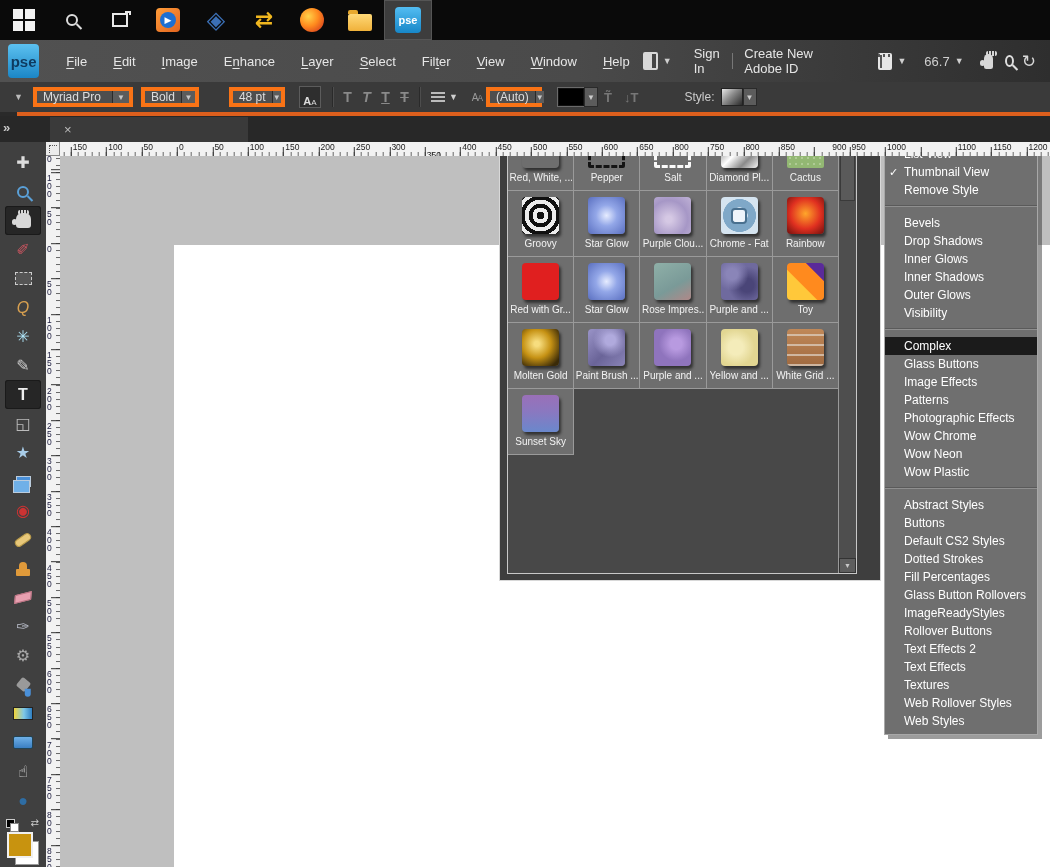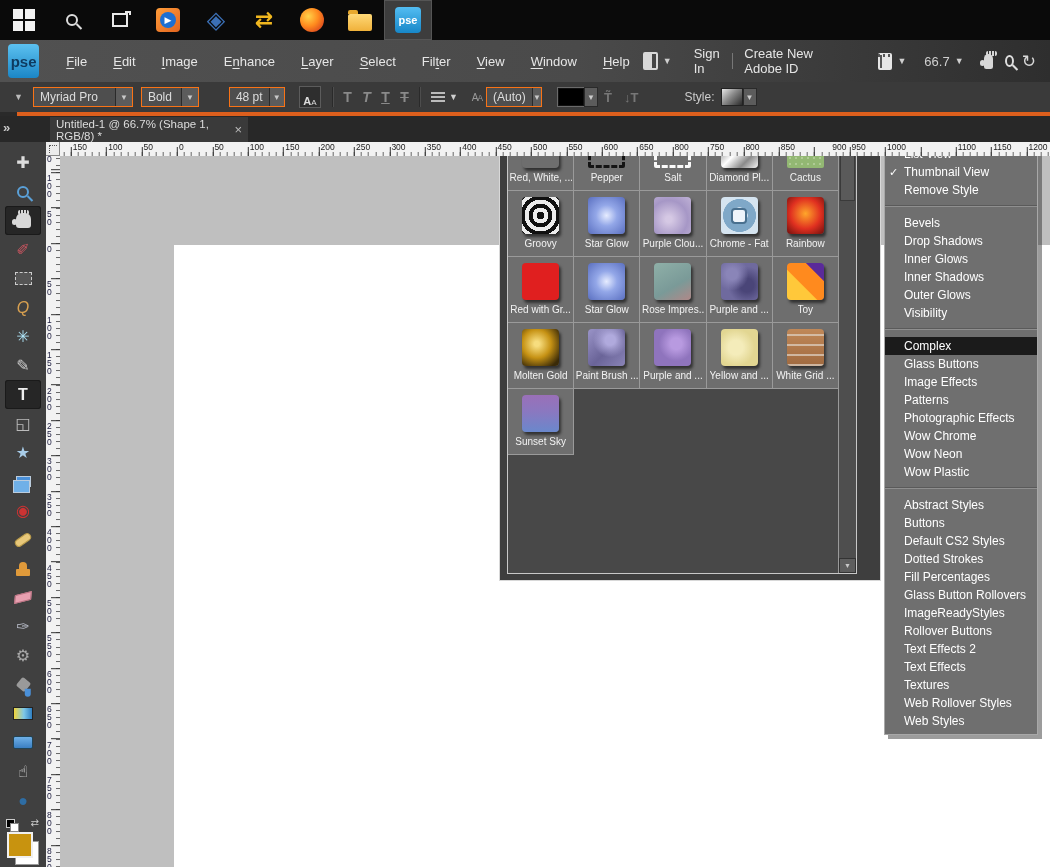--- a/index.html
+++ b/index.html
@@ -41,21 +41,21 @@
   .film-ic:after { content:""; position:absolute; top:1px; left:0; right:0; height:3px; background:repeating-linear-gradient(90deg,#555 0 2px,transparent 2px 5px); }
   .zoom-val { color:#cfcfcf; margin-left:10px; }
   .hand { position:relative; width:15px; height:15px; background:#d8d8d8; border-radius:6px 6px 3px 3px; margin:0 12px; }
   .hand:before { content:""; position:absolute; top:-3px; left:2px; width:11px; height:5px; background:repeating-linear-gradient(90deg,#d8d8d8 0 2px,#4a4a4a00 2px 3px); border-radius:2px; }
   .hand:after { content:""; position:absolute; left:-4px; top:6px; width:5px; height:6px; background:#d8d8d8; border-radius:3px; }
   .rot-ic { color:#d8d8d8; font-size:17px; margin:0 14px 0 8px; }
 
   
   #optionsbar { left:0; top:82px; width:1050px; height:30px; background:#3a3a3a; display:flex; align-items:center; color:#ccc; font-size:12px; z-index:50; }
   .opt-dd { color:#bbb; font-size:9px; margin:0 10px 0 14px; }
-  .combo { display:flex; height:20px; border:1px solid #f97316; background:#4e4e4e; align-items:center; margin-right:8px; }
+  .combo { display:flex; height:20px; border:4px solid #f97316; background:#4e4e4e; align-items:center; margin-right:8px; }
   .combo .cval { padding:0 6px; color:#ddd; white-space:nowrap; }
   .combo .cbtn { width:17px; height:100%; background:#5c5c5c; border-left:1px solid #2a2a2a; color:#c8c8c8; font-size:8px; display:flex; align-items:center; justify-content:center; }
   .aa-btn { width:22px; height:22px; background:#2e2e2e; border:1px solid #5c5c5c; color:#ddd; display:flex; align-items:flex-end; justify-content:center; margin:0 6px; }
   .aa-btn b { font-size:11px; } .aa-btn i { font-style:normal; font-size:8px; }
   .tt { color:#8a8a8a; font-size:14px; font-weight:bold; width:19px; text-align:center; }
   .sep-v { width:1px; height:20px; background:#2a2a2a; margin:0 5px; box-shadow:1px 0 0 #4d4d4d; }
   .align-ic { width:14px; height:11px; background:repeating-linear-gradient(180deg,#bbb 0 2px,transparent 2px 4px); margin-left:6px; }
   .lead-ic { color:#999; font-size:10px; margin:0 4px 0 10px; letter-spacing:-1px; }
   .swatch { width:26px; height:18px; background:#000; border:1px solid #111; outline:1px solid #6a6a6a; }
   .warp { color:#777; font-size:13px; font-weight:bold; margin:0 6px; }
@@ -247,21 +247,20 @@
   <span class="style-thumb"></span>
   <span class="cbtn" style="height:18px;display:flex;align-items:center;justify-content:center;width:14px;background:#5c5c5c;border:1px solid #2a2a2a;font-size:8px">▼</span>
 </div>
 
 <div id="orange-stub" class="abs"></div>
 <div id="orange-line" class="abs"></div>
 
 <div id="tabbar" class="abs">
   <span id="toolbox-collapse">»</span>
   <div id="doc-tab">
-    <span>Untitled-1 @ 66.7% (Shape 1, RGB/8) *</span>
     <span class="close">×</span>
   </div>
 </div>
 
 <div id="workspace" class="abs"></div>
 <div id="document" class="abs"></div>
 <div id="corner" class="abs">
     <i></i>
   </div>
 <div id="hruler" class="abs">
@@ -270,21 +269,21 @@
     <div class="hlab" style="left: 12.8px;">150</div>
     <div class="hlab" style="left: 48.2px;">100</div>
     <div class="hlab" style="left: 83.6px;">50</div>
     <div class="hlab" style="left: 119px;">0</div>
     <div class="hlab" style="left: 154.4px;">50</div>
     <div class="hlab" style="left: 189.8px;">100</div>
     <div class="hlab" style="left: 225.2px;">150</div>
     <div class="hlab" style="left: 260.6px;">200</div>
     <div class="hlab" style="left: 296px;">250</div>
     <div class="hlab" style="left: 331.4px;">300</div>
-    <div class="hlab" style="left: 366.8px;">350</div>
+    <div class="hlab" style="left: 366.8px; margin-top: 8px;">350</div>
     <div class="hlab" style="left: 402.2px;">400</div>
     <div class="hlab" style="left: 437.6px;">450</div>
     <div class="hlab" style="left: 473px;">500</div>
     <div class="hlab" style="left: 508.4px;">550</div>
     <div class="hlab" style="left: 543.8px;">600</div>
     <div class="hlab" style="left: 579.2px;">650</div>
     <div class="hlab" style="left: 614.6px;">800</div>
     <div class="hlab" style="left: 650px;">750</div>
     <div class="hlab" style="left: 685.4px;">800</div>
     <div class="hlab" style="left: 720.8px;">850</div>

